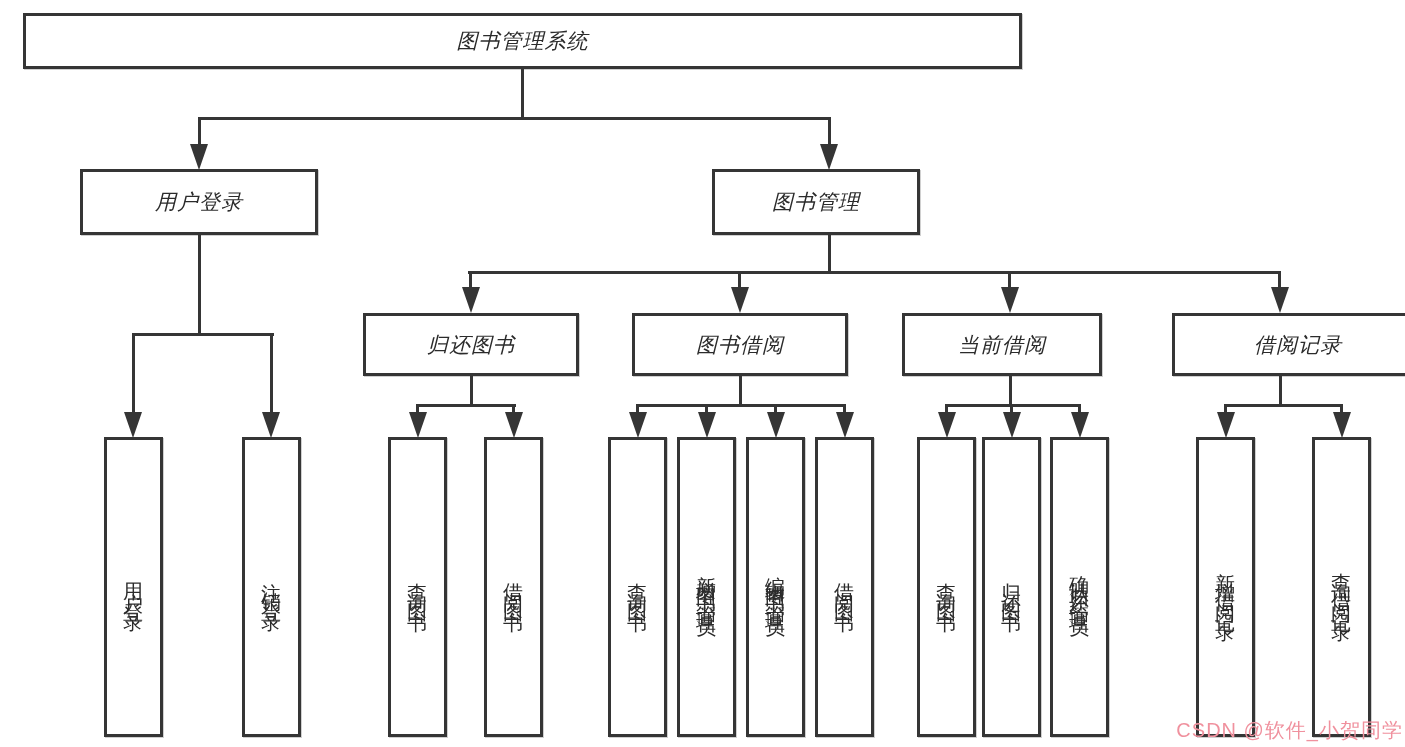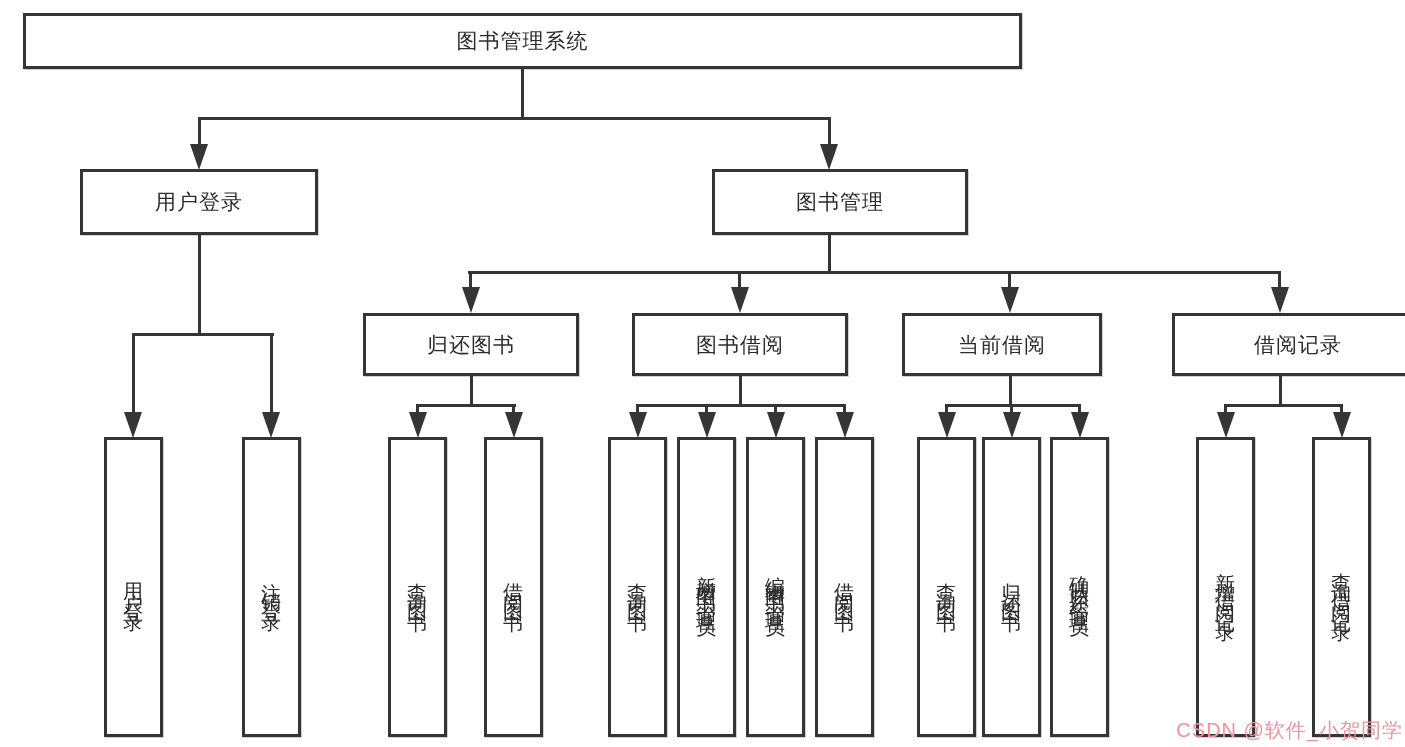--- a/index.html
+++ b/index.html
@@ -25,20 +25,21 @@
     display: flex;
     align-items: center;
     justify-content: center;
     box-shadow: 1px 1px 0 rgba(120,120,120,.35);
   }
   .hlabel {
     font-size: 21px;
     color: var(--text);
     letter-spacing: 1px;
     white-space: nowrap;
+    font-style: italic;
   }
   .vlabel {
     writing-mode: vertical-lr;
     text-orientation: mixed;
     font-size: 20px;
     letter-spacing: 10px;
     line-height: 1;
     color: var(--text);
     white-space: nowrap;
   }
@@ -77,21 +78,21 @@
   <div class="line" style="left:521px;top:69px;width:3px;height:50px"></div>
   <div class="line" style="left:198px;top:117px;width:633px;height:3px"></div>
   <div class="line" style="left:198px;top:120px;width:3px;height:26px"></div>
   <div class="arrow" style="left:190px;top:144px"></div>
   <div class="line" style="left:828px;top:120px;width:3px;height:26px"></div>
   <div class="arrow" style="left:820px;top:144px"></div>
 
   <div class="box" style="left:80px;top:169px;width:238px;height:66px">
     <span class="hlabel">用户登录</span>
   </div>
-  <div class="box" style="left:712px;top:169px;width:256px;height:66px">
+  <div class="box" style="left:712px;top:169px;width:208px;height:66px">
     <span class="hlabel">图书管理</span>
   </div>
 
   <div class="line" style="left:198px;top:235px;width:3px;height:100px"></div>
   <div class="line" style="left:132px;top:333px;width:142px;height:3px"></div>
   <div class="line" style="left:132px;top:336px;width:3px;height:78px"></div>
   <div class="arrow" style="left:124px;top:412px"></div>
   <div class="line" style="left:270px;top:336px;width:3px;height:78px"></div>
   <div class="arrow" style="left:262px;top:412px"></div>
 

